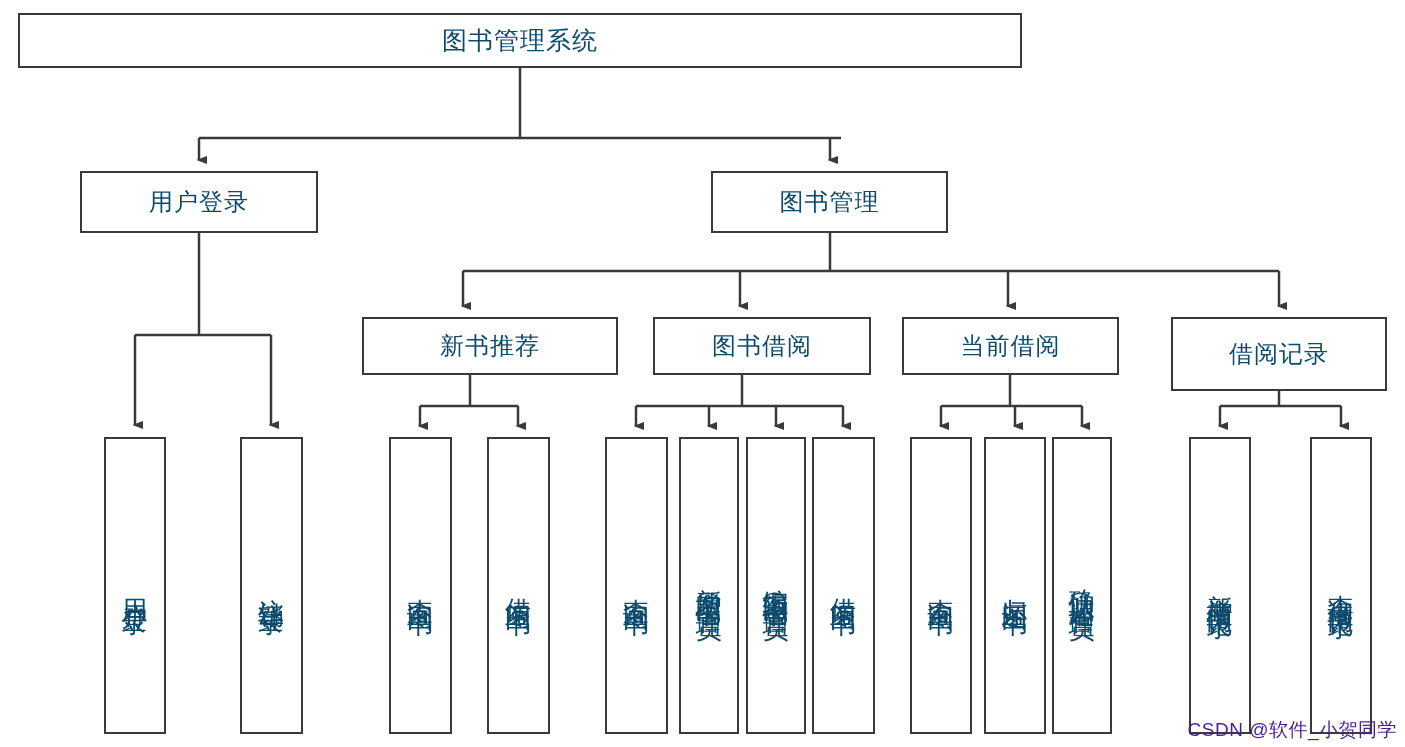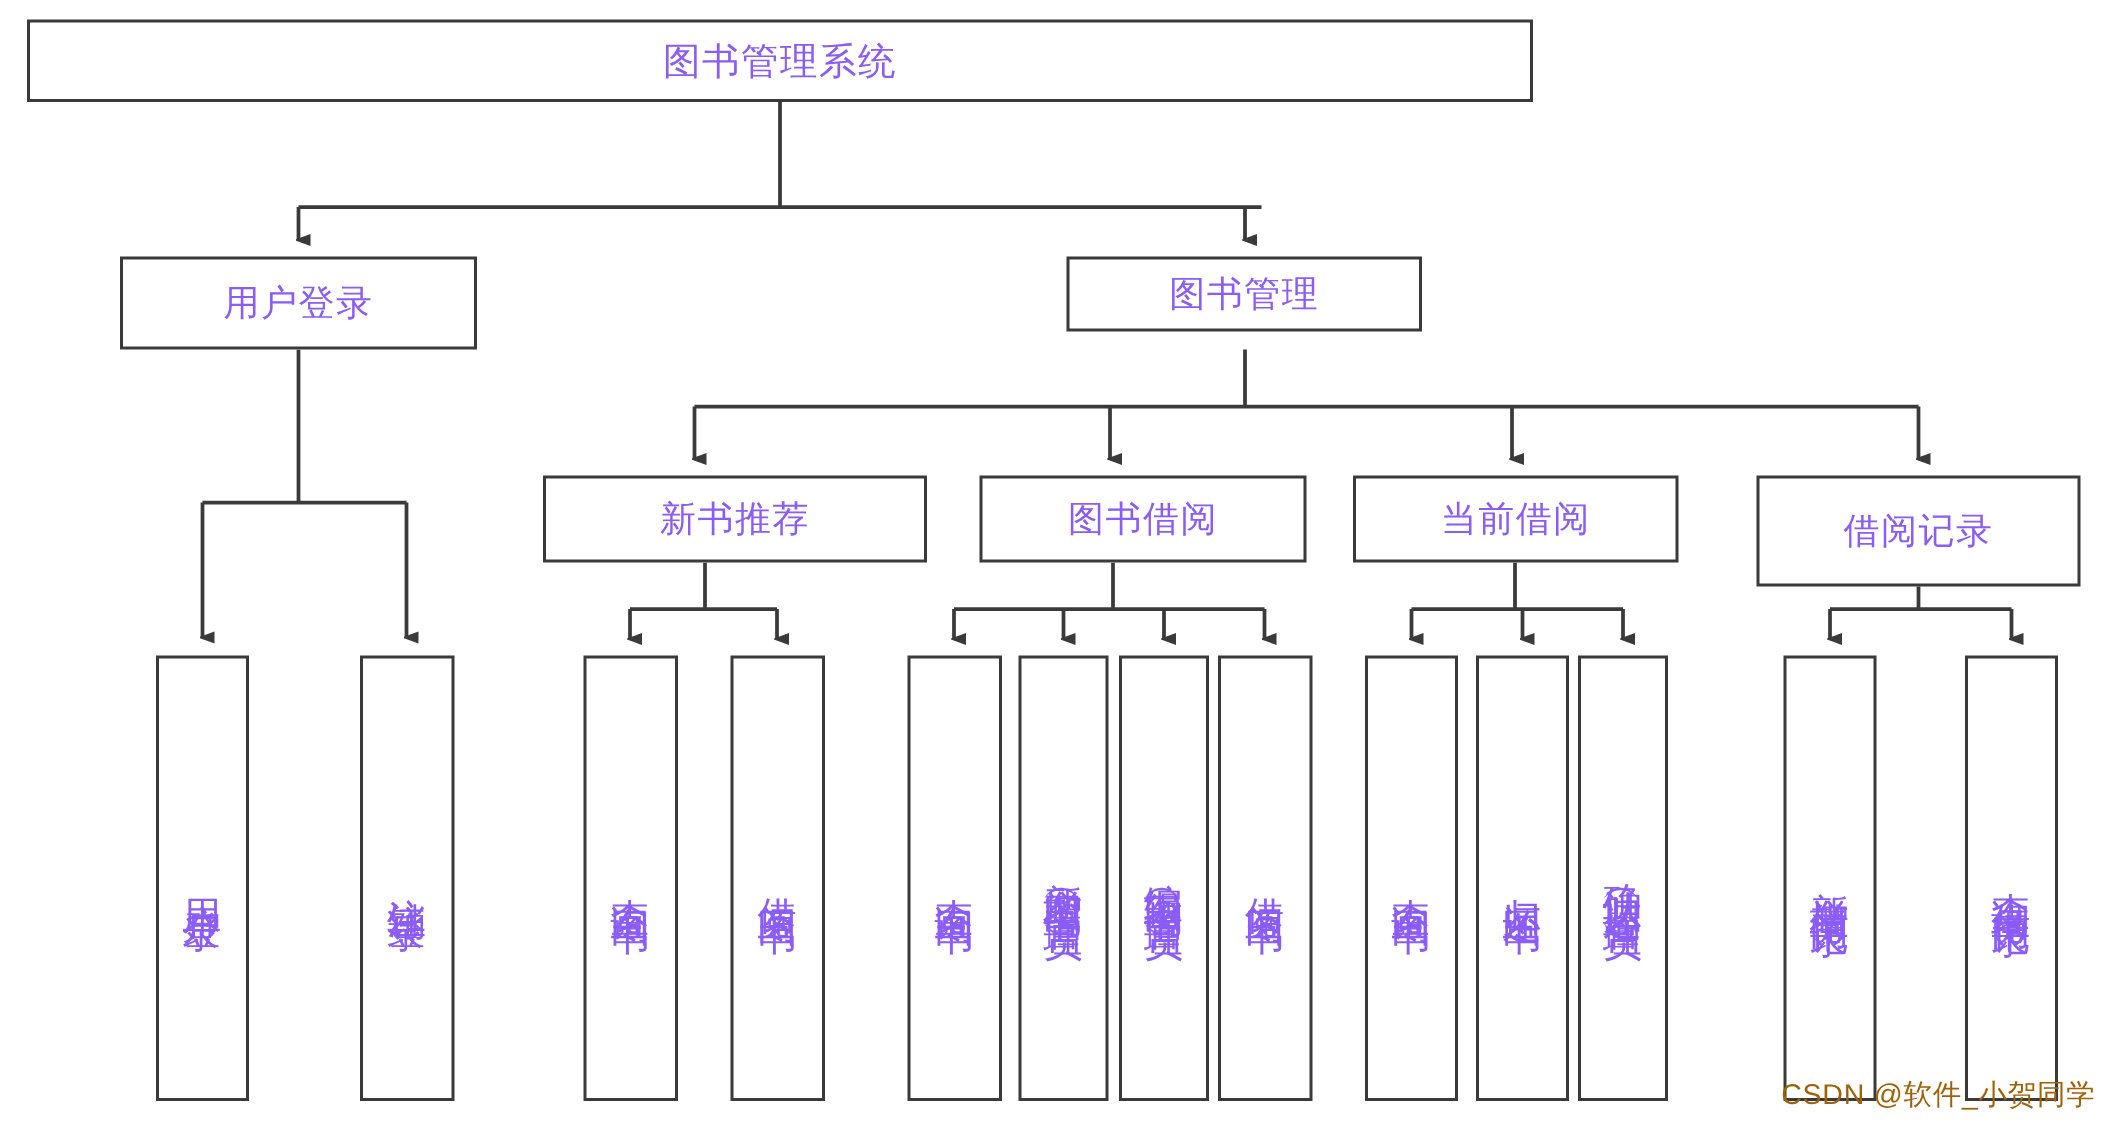--- a/index.html
+++ b/index.html
@@ -26,21 +26,21 @@
     pointer-events: none;
   }
   .node {
     position: absolute;
     box-sizing: border-box;
     border: 2.5px solid #3a3a3a;
     background: #ffffff;
     display: flex;
     align-items: center;
     justify-content: center;
-    color: #8b5cf6;
+    color: #0c4a6e;
   }
   .node.horiz {
     font-size: 24px;
     letter-spacing: 1px;
   }
   .node.vert {
     writing-mode: vertical-rl;
     text-orientation: upright;
     font-size: 26px;
     letter-spacing: 4px;
@@ -53,21 +53,21 @@
     white-space: nowrap;
   }
   .node.root {
     font-size: 25px;
   }
   .watermark {
     position: absolute;
     right: 8px;
     bottom: 4px;
     font-size: 19px;
-    color: #a16207;
+    color: #4c1d95;
     white-space: nowrap;
     letter-spacing: 0.5px;
   }
 </style>
 </head>
 <body>
 
 <div id="canvas">
 
   <svg id="edges" viewBox="0 0 1405 747" xmlns="http://www.w3.org/2000/svg">
@@ -120,21 +120,21 @@
     </g>
   </svg>
 
   <div class="node horiz root" id="node-root" style="left: 18px; top: 13px; width: 1004px; height: 55px;">
     <span class="label">图书管理系统</span>
   </div>
 
   <div class="node horiz" id="node-l2-0" style="left: 80px; top: 171px; width: 238px; height: 62px;">
     <span class="label">用户登录</span>
   </div>
-  <div class="node horiz" id="node-l2-1" style="left: 711px; top: 171px; width: 237px; height: 50px;">
+  <div class="node horiz" id="node-l2-1" style="left: 711px; top: 171px; width: 237px; height: 62px;">
     <span class="label">图书管理</span>
   </div>
 
   <div class="node horiz" id="node-l3-0" style="left: 362px; top: 317px; width: 256px; height: 58px;">
     <span class="label">新书推荐</span>
   </div>
   <div class="node horiz" id="node-l3-1" style="left: 633px; top: 317px; width: 218px; height: 58px; margin-left: 20px;">
     <span class="label">图书借阅</span>
   </div>
   <div class="node horiz" id="node-l3-2" style="left: 902px; top: 317px; width: 217px; height: 58px;">

